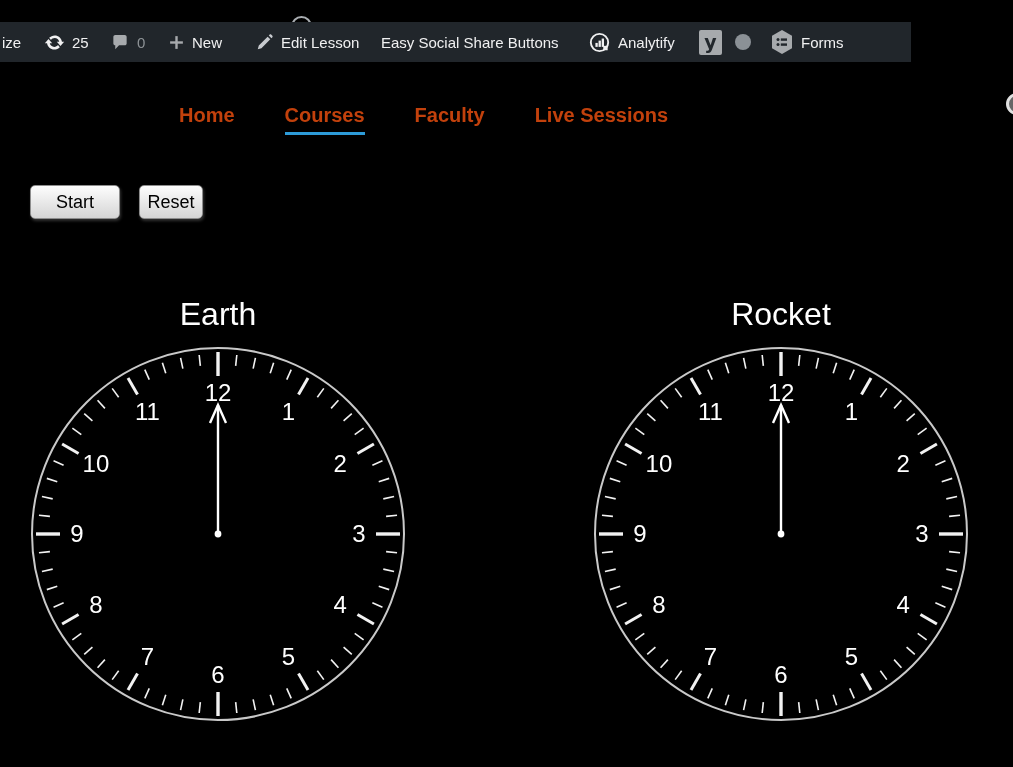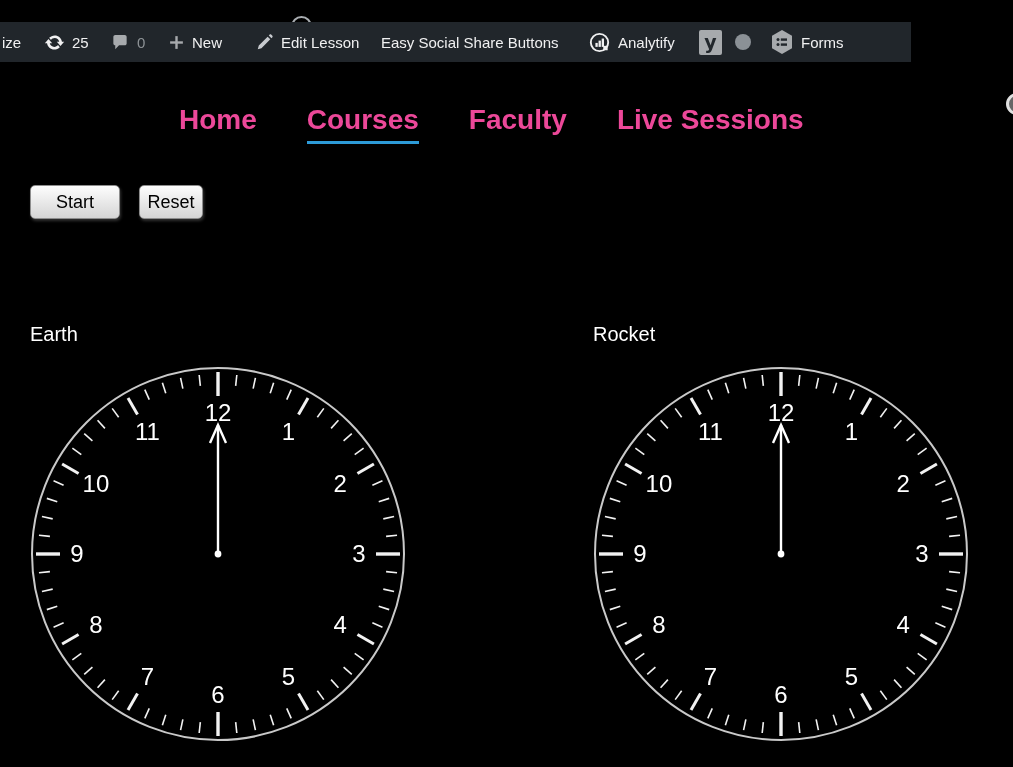--- a/index.html
+++ b/index.html
@@ -45,21 +45,21 @@
     font-family:"DejaVu Sans", sans-serif;
   }
   .gray-dot{ width:16px; height:16px; border-radius:50%; background:#8b9196; }
 
   
   .site-nav{
     position:absolute; left:179px; top:104px;
     display:flex; gap:50px; z-index:1;
   }
   .site-nav a{
-    color:#ec4899; text-decoration:none; font-weight:700; font-size:28px;
+    color:#c2410c; text-decoration:none; font-weight:700; font-size:20px;
     padding-bottom:5px; cursor:pointer;
   }
   .site-nav a.active{ border-bottom:3px solid #2d9bd8; }
 
   
   .controls{ position:absolute; left:30px; top:185px; display:flex; gap:19px; z-index:1; }
   .ctl-btn{
     height:34px; border:1px solid #8d8d8d; border-radius:5px;
     background:linear-gradient(#fdfdfd,#d5d5d5);
     color:#000; font-size:18px; font-family:"Liberation Sans", sans-serif;
@@ -67,22 +67,22 @@
     cursor:pointer;
   }
   .ctl-btn.start{ width:90px; }
   .ctl-btn.reset{ width:64px; }
 
   
   .clock-section{ position:absolute; width:376px; top:296px; z-index:1; }
   .clock-section.earth { left:30px;  }
   .clock-section.rocket{ left:593px; }
   .clock-title{
-    color:#fff; font-size:20px; font-weight:400; 
-    line-height:36px; margin-bottom:14px;margin-top:20px;
+    color:#fff; font-size:32px; font-weight:400; text-align:center;
+    line-height:36px; margin-bottom:14px;
   }
   .clock-svg{ display:block; }
 
   
   .edge-ring{
     position:absolute; left:1006px; top:93px; width:22px; height:22px;
     border-radius:50%; border:3px solid #e0e0e0; background:#666; z-index:3;
   }
 </style>
 </head>

